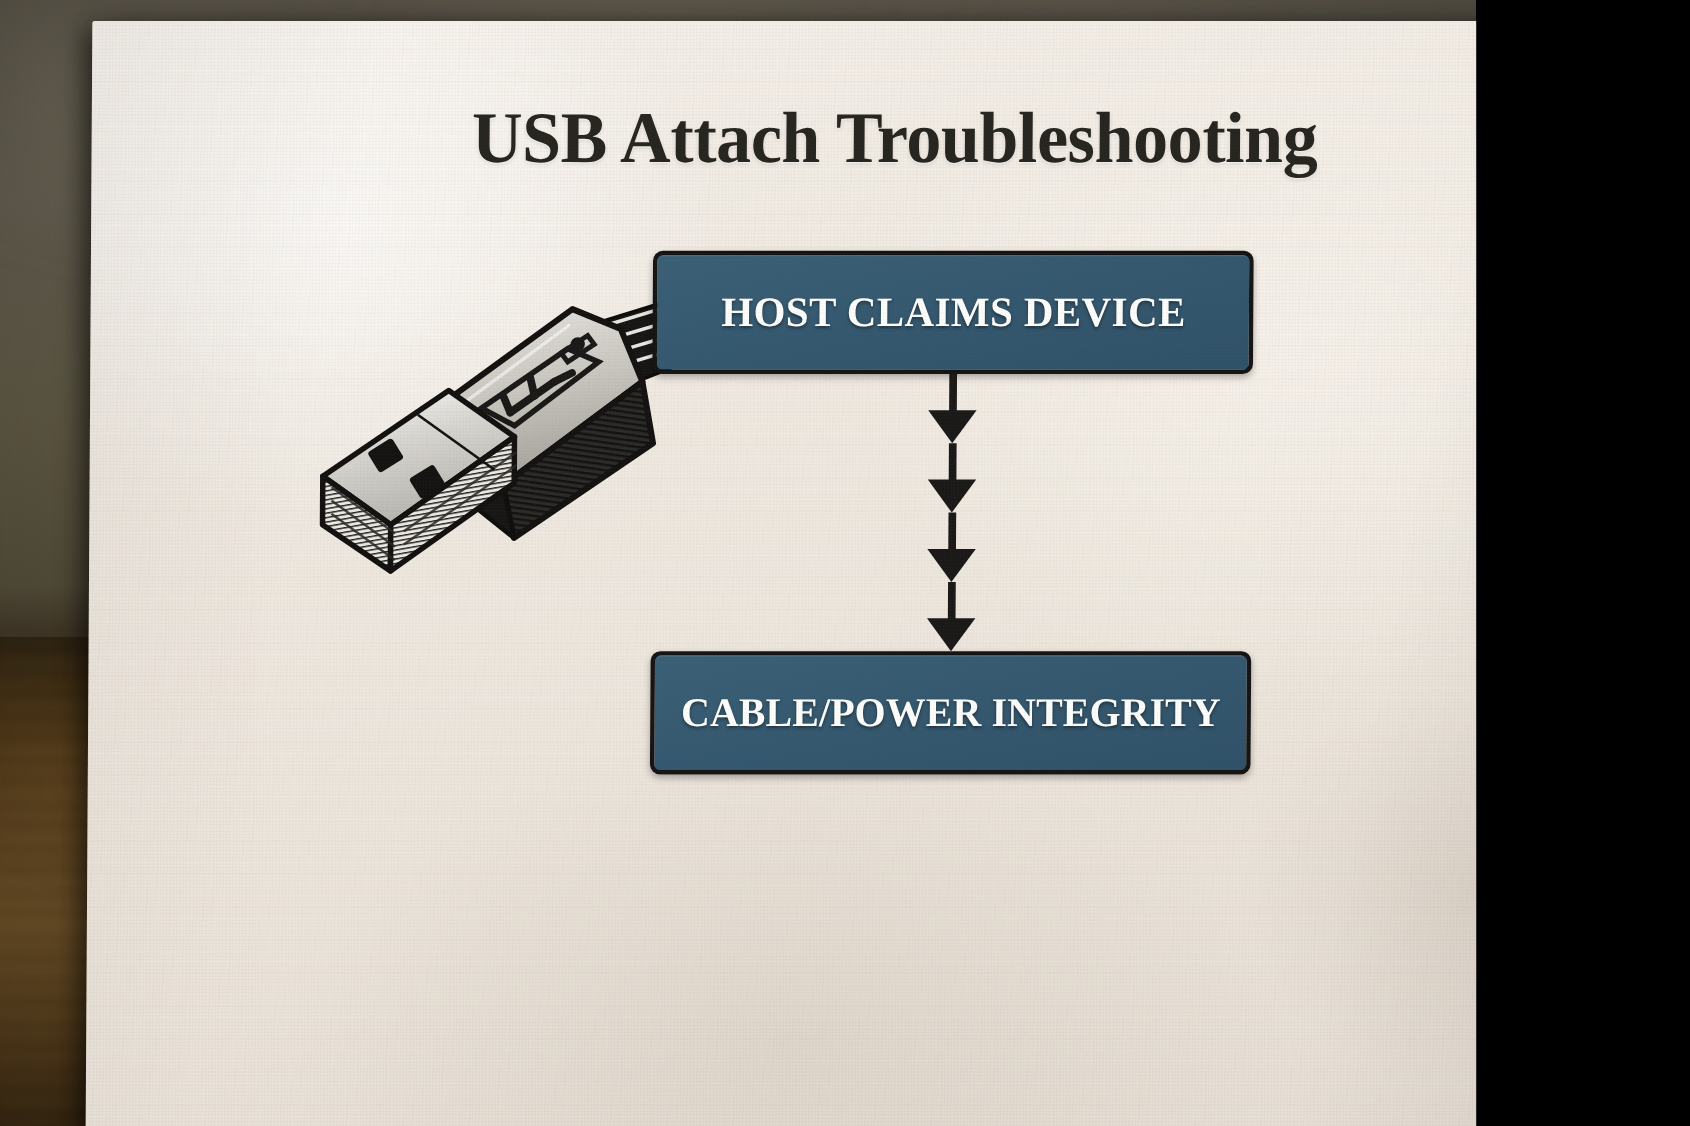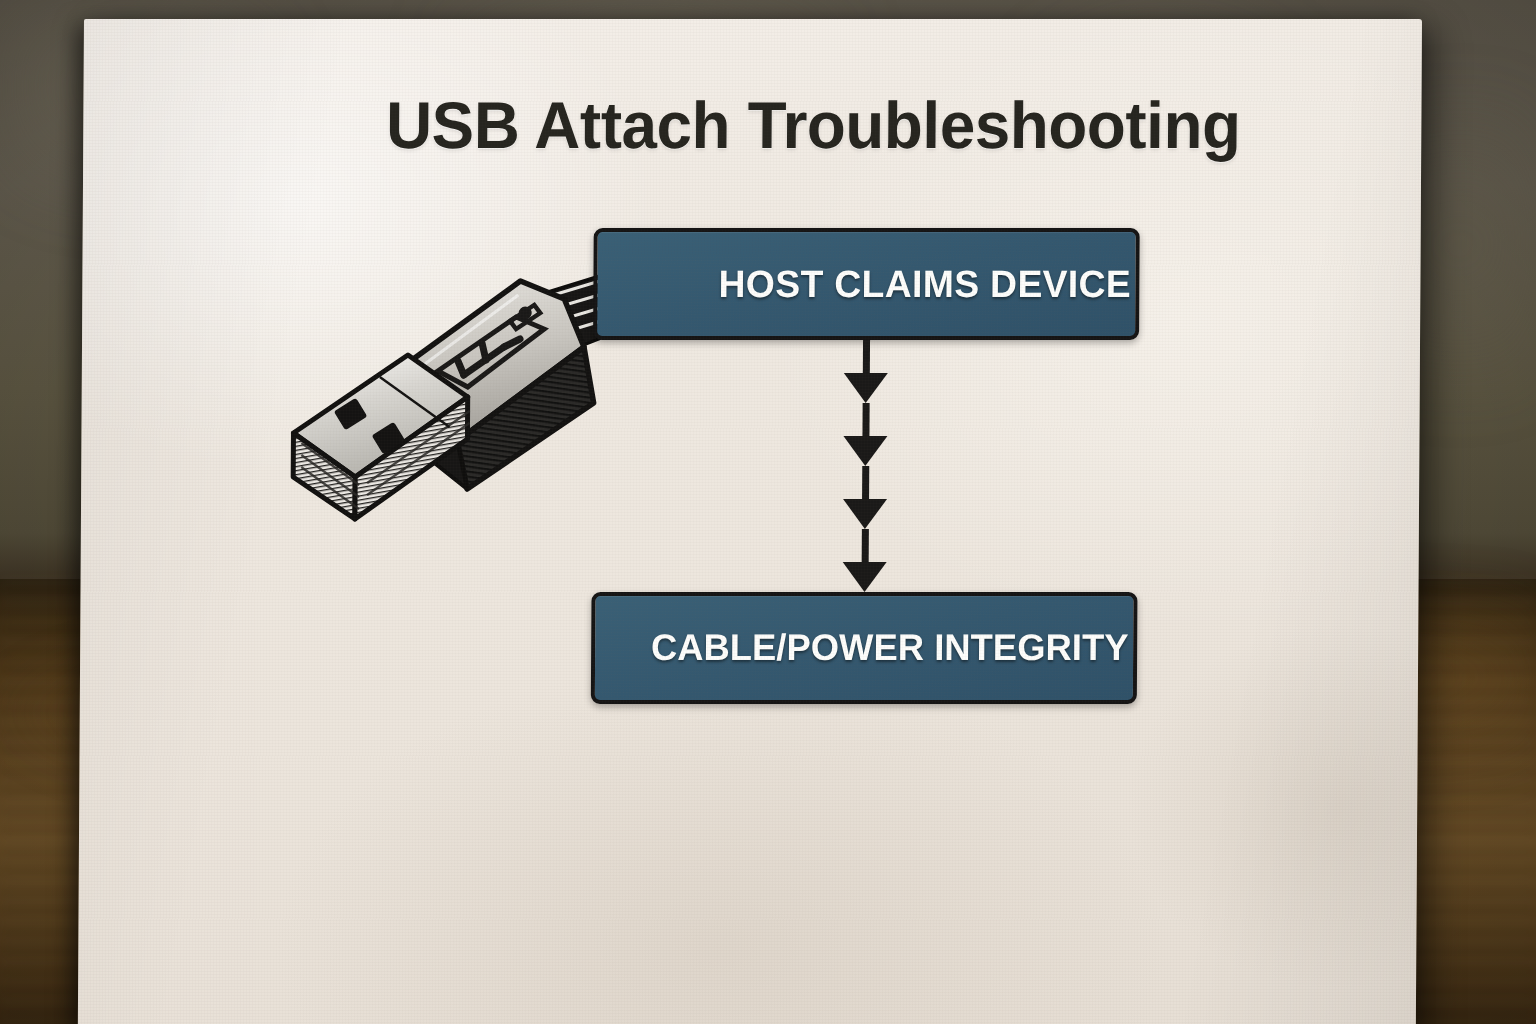--- a/index.html
+++ b/index.html
@@ -3,24 +3,24 @@
 <meta charset="utf-8">
 <title>USB Attach Troubleshooting</title>
 <style>
   html, body {
     margin: 0;
     padding: 0;
     background: #000;
   }
   #stage {
     position: relative;
-    width: 1536px;
+    width: 1342px;
     height: 1024px;
     overflow: hidden;
-    font-family: Liberation Sans, sans-serif;
+    font-family: Liberation Serif, serif;
   }
 
   
   .bg-wall {
     position: absolute;
     inset: 0;
     background:
       linear-gradient(180deg,
         #5c564a 0%,
         #605a4d 18%,
@@ -159,21 +159,21 @@
   }
   .node {
     position: relative;
     height: 112px;
     background: linear-gradient(168deg, #3a6076 0%, #34586f 48%, #2f5168 100%);
     border: 4px solid #151414;
     border-radius: 9px;
     box-shadow: 0 3px 7px rgba(0,0,0,.30), inset 0 1px 0 rgba(255,255,255,.07);
     display: flex;
     align-items: center;
-    justify-content: flex-end;
+    justify-content: center;
     box-sizing: border-box;
   }
   .node-label {
     color: #fdfdfb;
     font-size: 38px;
     font-weight: 700;
     letter-spacing: 0.4px;
     white-space: nowrap;
     text-shadow: 0 2px 3px rgba(0,0,0,.45);
     transform: scaleX(0.98);

